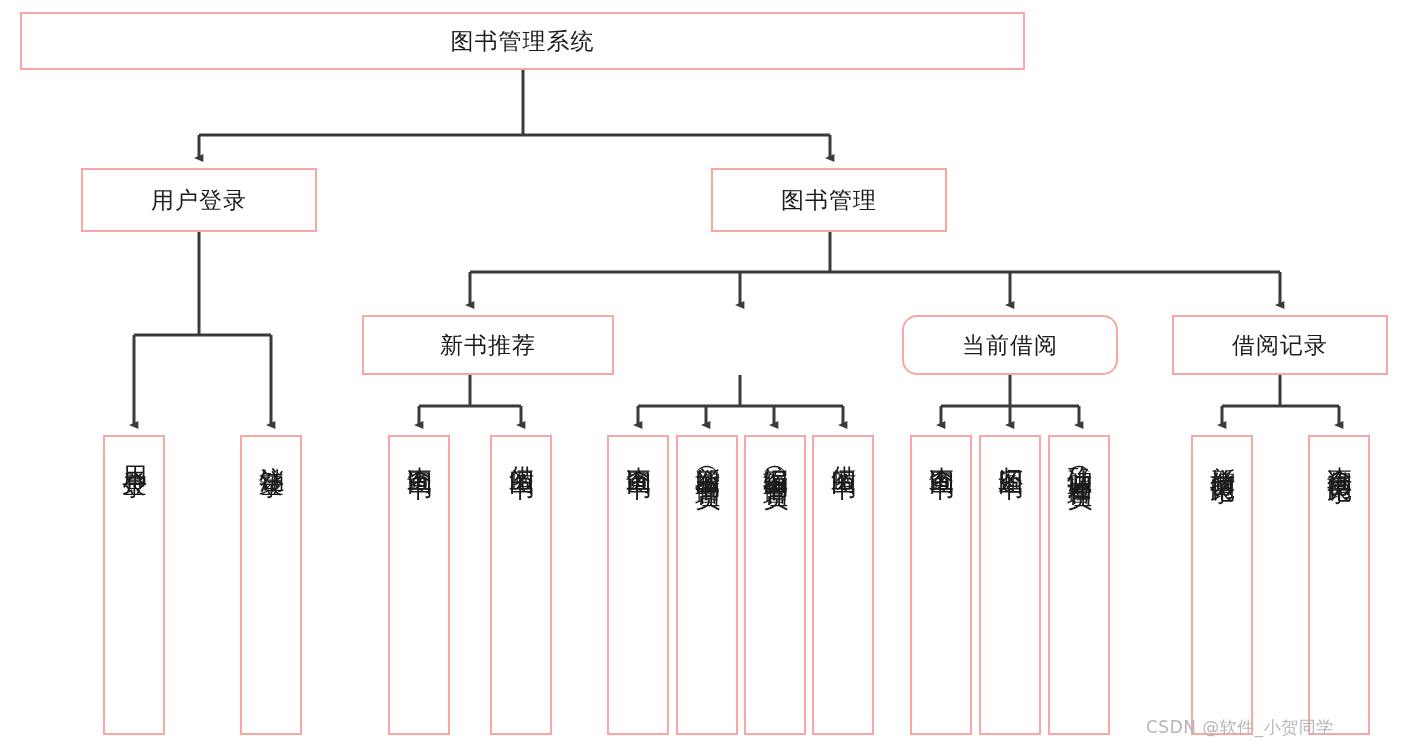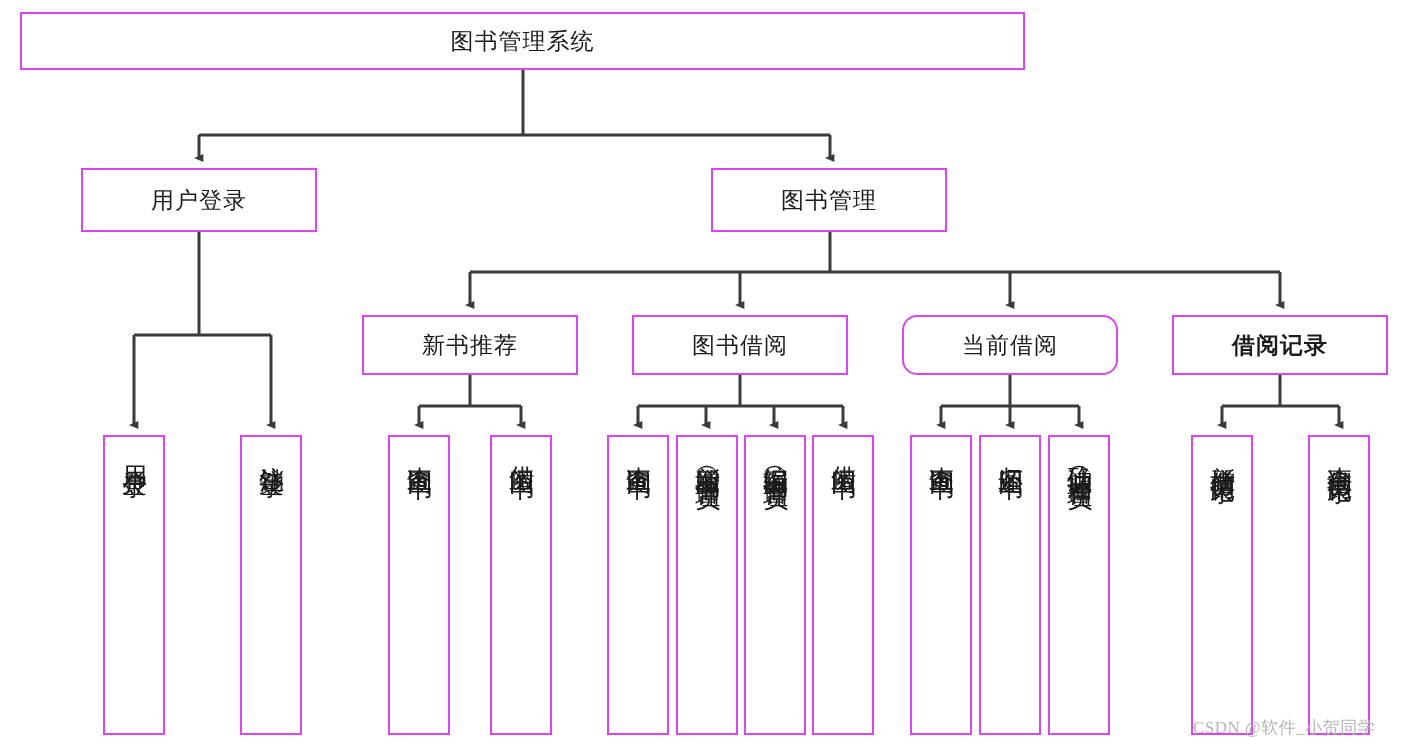--- a/index.html
+++ b/index.html
@@ -22,21 +22,21 @@
     left: 0;
     top: 0;
     width: 1405px;
     height: 747px;
     pointer-events: none;
   }
   .node {
     position: absolute;
     box-sizing: border-box;
     background: #ffffff;
-    border: 2px solid #d946ef;
+    border: 2px solid #fca5a5;
     display: flex;
     align-items: center;
     justify-content: center;
     color: #1b1b1b;
   }
   .node.h-node {
     font-size: 23px;
     letter-spacing: 1px;
     line-height: 1.15;
   }
@@ -125,30 +125,27 @@
     <span>图书管理系统</span>
   </div>
 
   <div class="node h-node" style="left:81px; top:168px; width:236px; height:64px;">
     <span>用户登录</span>
   </div>
   <div class="node h-node" style="left:711px; top:168px; width:236px; height:64px;align-items:center;">
     <span>图书管理</span>
   </div>
 
-  <div class="node h-node" style="left:362px; top:315px; width:216px; height:60px;">
+  <div class="node h-node" style="left:362px; top:315px; width:252px; height:60px;">
     <span>新书推荐</span>
-  </div>
-  <div class="node h-node" style="left:632px; top:315px; width:216px; height:60px;">
-    <span>图书借阅</span>
   </div>
   <div class="node h-node" style="left:902px; top:315px; width:216px; height:60px;border-radius:15px;">
     <span>当前借阅</span>
   </div>
-  <div class="node h-node" style="left:1172px; top:315px; width:216px; height:60px;font-weight:bold;">
+  <div class="node h-node" style="left:1172px; top:315px; width:216px; height:60px;">
     <span>借阅记录</span>
   </div>
 
   <div class="node leaf" style="left:103px; top:435px; width:62px; height:300px;">
     <span class="vtext">用户登录</span>
   </div>
   <div class="node leaf" style="left:240px; top:435px; width:62px; height:300px;">
     <span class="vtext">注销登录</span>
   </div>
 
@@ -182,15 +179,15 @@
     <span class="vtext">确认归还（管理员）</span>
   </div>
 
   <div class="node leaf" style="left:1191px; top:435px; width:62px; height:300px;">
     <span class="vtext">新增借阅记录</span>
   </div>
   <div class="node leaf" style="left:1308px; top:435px; width:62px; height:300px;">
     <span class="vtext">查询借阅记录</span>
   </div>
 
-  <div class="watermark" style="left:1193px; top:716px;font-family:Liberation Serif, serif;">CSDN @软件_小贺同学</div>
+  <div class="watermark" style="left:1146px; top:716px;">CSDN @软件_小贺同学</div>
 
 </div>
 
 </body></html>

